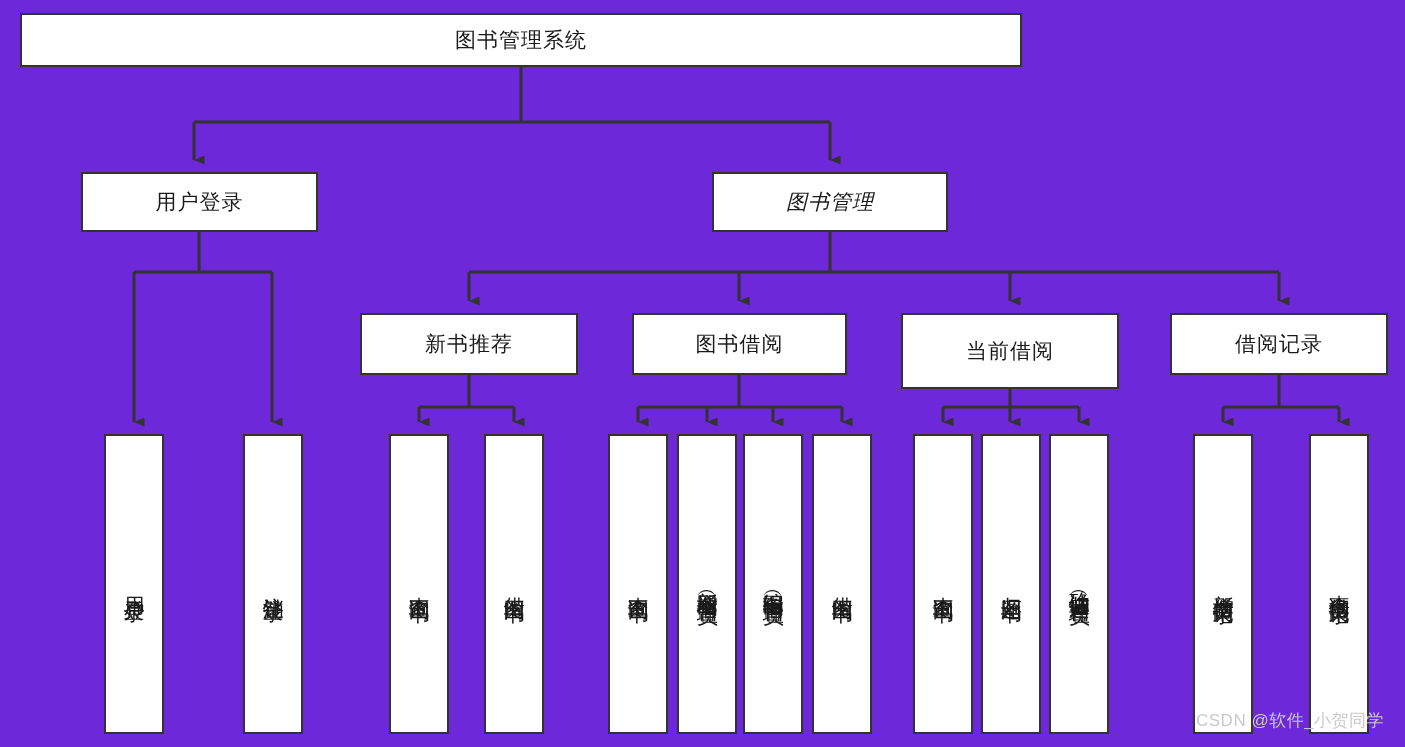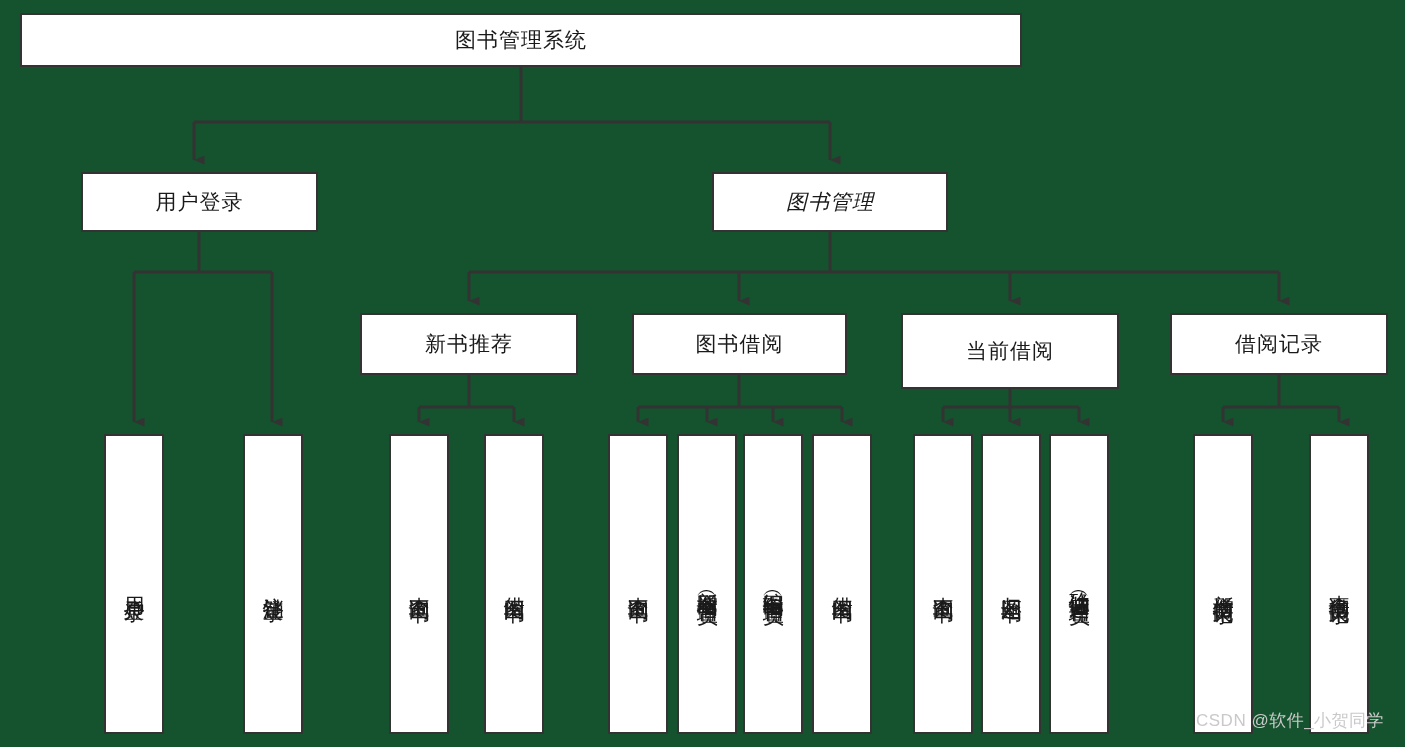--- a/index.html
+++ b/index.html
@@ -8,21 +8,21 @@
     padding: 0;
     background: #ffffff;
   }
   body {
     font-family: "Liberation Sans", "DejaVu Sans", sans-serif;
   }
   #canvas {
     position: relative;
     width: 1405px;
     height: 747px;
-    background: #14532d;
+    background: #6d28d9;
     overflow: hidden;
   }
   #wires {
     position: absolute;
     left: 0;
     top: 0;
     width: 1405px;
     height: 747px;
     pointer-events: none;
   }

